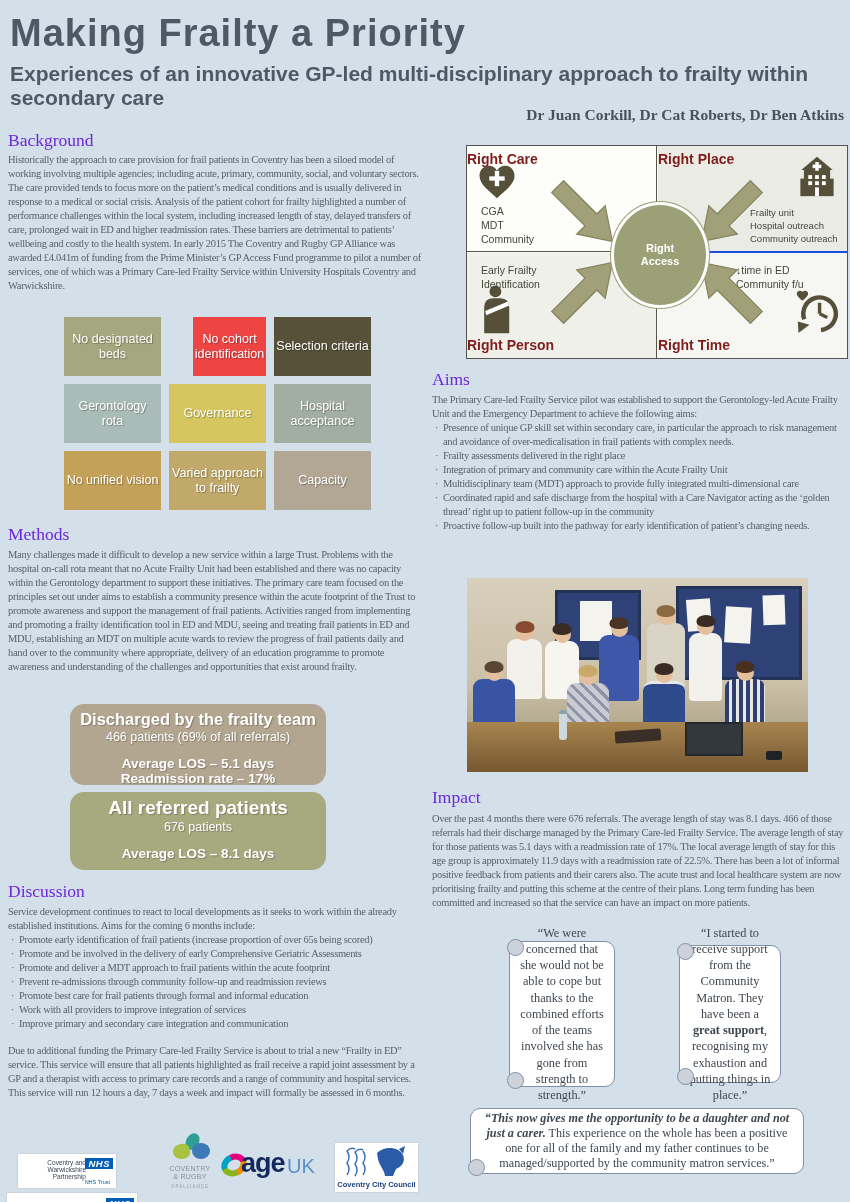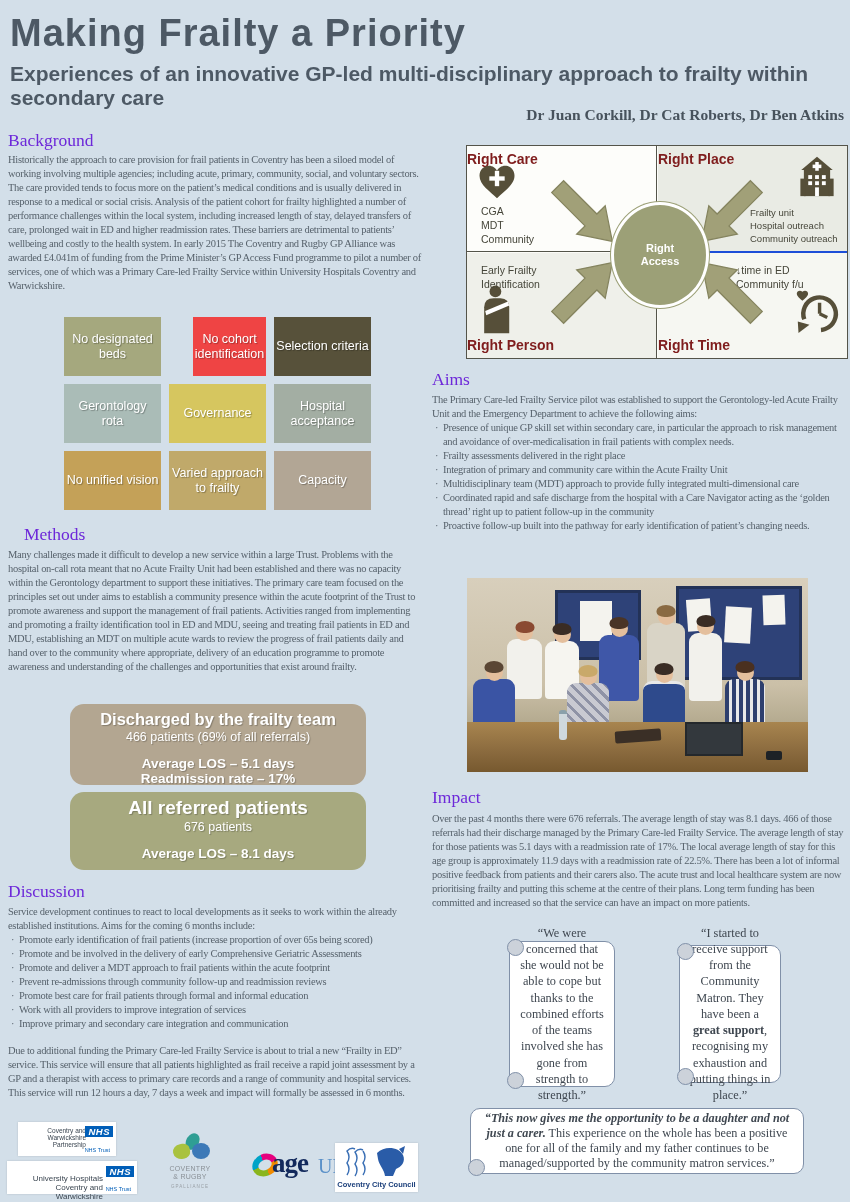--- a/index.html
+++ b/index.html
@@ -17,21 +17,21 @@
   .body-txt{position:absolute;font-size:10.5px;letter-spacing:-0.3px;line-height:14px;color:#57626c;}
   .bullet{position:relative;padding-left:11px;}
   .bullet::before{content:"·";position:absolute;left:3px;top:0;}
   
   .grid{position:absolute;left:64px;top:317px;width:308px;display:grid;
         grid-template-columns:repeat(3,97px);grid-auto-rows:59px;gap:8px;}
   .grid .cell{display:flex;align-items:center;justify-content:center;text-align:center;
         font-family:"Liberation Sans",sans-serif;font-size:12.5px;line-height:1.15;color:#fff;
         text-shadow:1px 1px 1px rgba(0,0,0,.3);padding:2px;}
   
-  .stat{position:absolute;left:70px;width:296px;border-radius:14px;color:#fff;text-align:center;
+  .stat{position:absolute;left:70px;width:256px;border-radius:14px;color:#fff;text-align:center;
         font-family:"Liberation Sans",sans-serif;text-shadow:1px 1px 1px rgba(0,0,0,.25);}
   .stat .t1{font-weight:bold;font-size:16.5px;margin-top:6px;}
   .stat .t1b{font-weight:bold;font-size:19px;margin-top:5px;}
   .stat .t2{font-size:12.5px;margin-top:1px;}
   .stat .t3{font-weight:bold;font-size:13.5px;margin-top:12px;}
   .stat .t4{font-weight:bold;font-size:13.5px;}
   
   .diagram{position:absolute;left:466px;top:145px;width:380px;height:212px;background:#fcfcf8;
         border:1px solid #54544a;font-family:"Liberation Sans",sans-serif;}
   .quad{position:absolute;width:189px;height:105px;}
@@ -64,27 +64,27 @@
         font-size:12.3px;line-height:1.32;color:#3f4750;padding:6px 7px;box-sizing:border-box;}
   .curl{position:absolute;width:15px;height:15px;border-radius:50%;background:#ccd2da;
         border:1.5px solid #8090a8;}
   .banner{position:absolute;left:470px;top:1108px;width:334px;height:66px;background:#fff;
         border:1.5px solid #8090a8;border-radius:10px;display:flex;align-items:center;justify-content:center;
         text-align:center;font-size:12.2px;line-height:1.22;color:#3f4750;padding:4px 10px;box-sizing:border-box;}
   .bq-b{font-weight:bold;font-style:italic;}
   .q-b{font-weight:bold;}
   
   .nhsbox{position:absolute;background:#fff;box-shadow:0 0 2px rgba(0,0,0,.15);
-        font-family:"Liberation Sans",sans-serif;color:#3a4550;}
+        font-family:"Liberation Sans",sans-serif;color:#3a4550;margin-top:32px;}
   .nhs-badge{position:absolute;background:#005EB8;color:#fff;font-style:italic;font-weight:bold;
         font-size:9.5px;line-height:11px;padding:0 3px;letter-spacing:.5px;}
   .gpa{position:absolute;left:158px;top:1133px;width:64px;height:64px;text-align:center;
         font-family:"Liberation Sans",sans-serif;color:#8a9096;}
   .gpa span{position:absolute;display:block;}
-  .ageuk{position:absolute;left:252px;top:1148px;width:86px;height:44px;font-family:Liberation Serif, serif;}
+  .ageuk{position:absolute;left:221px;top:1148px;width:86px;height:44px;font-family:Liberation Sans, sans-serif;}
   .ring{position:absolute;left:0;top:6px;width:26px;height:22px;border-radius:50%;transform:rotate(-25deg);
         background:conic-gradient(#e6007e 0 25%,#f08a00 25% 50%,#8ab51d 50% 75%,#00a3c7 75% 100%);}
   .ring i{position:absolute;left:6px;top:6px;width:14px;height:10px;border-radius:50%;background:#d3dfe9;}
   .ccc{position:absolute;left:335px;top:1143px;width:83px;height:49px;background:#fff;
         box-shadow:0 0 2px rgba(0,0,0,.15);font-family:"Liberation Sans",sans-serif;}
 </style>
 </head>
 <body>
 
 <div class="poster">
@@ -101,21 +101,21 @@
     <div class="cell" style="background-color: #ef4444; margin-left: 24px;">No cohort identification</div>
     <div class="cell" style="background-color: rgb(87, 81, 58);">Selection criteria</div>
     <div class="cell" style="background-color: rgb(170, 188, 183);">Gerontology rota</div>
     <div class="cell" style="background-color: rgb(214, 198, 95);">Governance</div>
     <div class="cell" style="background-color: rgb(163, 174, 163);">Hospital acceptance</div>
     <div class="cell" style="background-color: rgb(196, 161, 88);">No unified vision</div>
     <div class="cell" style="background-color: rgb(192, 169, 106);">Varied approach to frailty</div>
     <div class="cell" style="background-color: rgb(178, 166, 149);">Capacity</div>
   </div>
 
-  <div class="h-sec" style="left:8px;top:524px;margin-left:16px;">Methods</div>
+  <div class="h-sec" style="left:8px;top:524px;">Methods</div>
   <div class="body-txt" style="left:8px;top:548px;width:416px;">Many challenges made it difficult to develop a new service within a large Trust.  Problems with the hospital on-call rota meant that no Acute Frailty Unit had been established and there was no capacity within the Gerontology department to support these initiatives. The primary care team focused on the principles set out under aims to establish a community presence within the acute footprint of the Trust to promote awareness and support the management of frail patients. Activities ranged from implementing and promoting a frailty identification tool in ED and MDU, seeing and treating frail patients in ED and MDU, establishing an MDT on multiple acute wards to review the progress of frail patients daily and hand over to the community where appropriate, delivery of an education programme to promote awareness and understanding of the challenges and opportunities that exist around frailty.</div>
 
   <div class="stat" style="top: 704px; height: 81px; background-color: rgb(179, 166, 145);">
     <div class="t1">Discharged by the frailty team</div>
     <div class="t2">466 patients (69% of all referrals)</div>
     <div class="t3">Average LOS – 5.1 days</div>
     <div class="t4">Readmission rate – 17%</div>
   </div>
   <div class="stat" style="top: 792px; height: 78px; background-color: rgb(167, 169, 127);">
     <div class="t1b">All referred patients</div>

